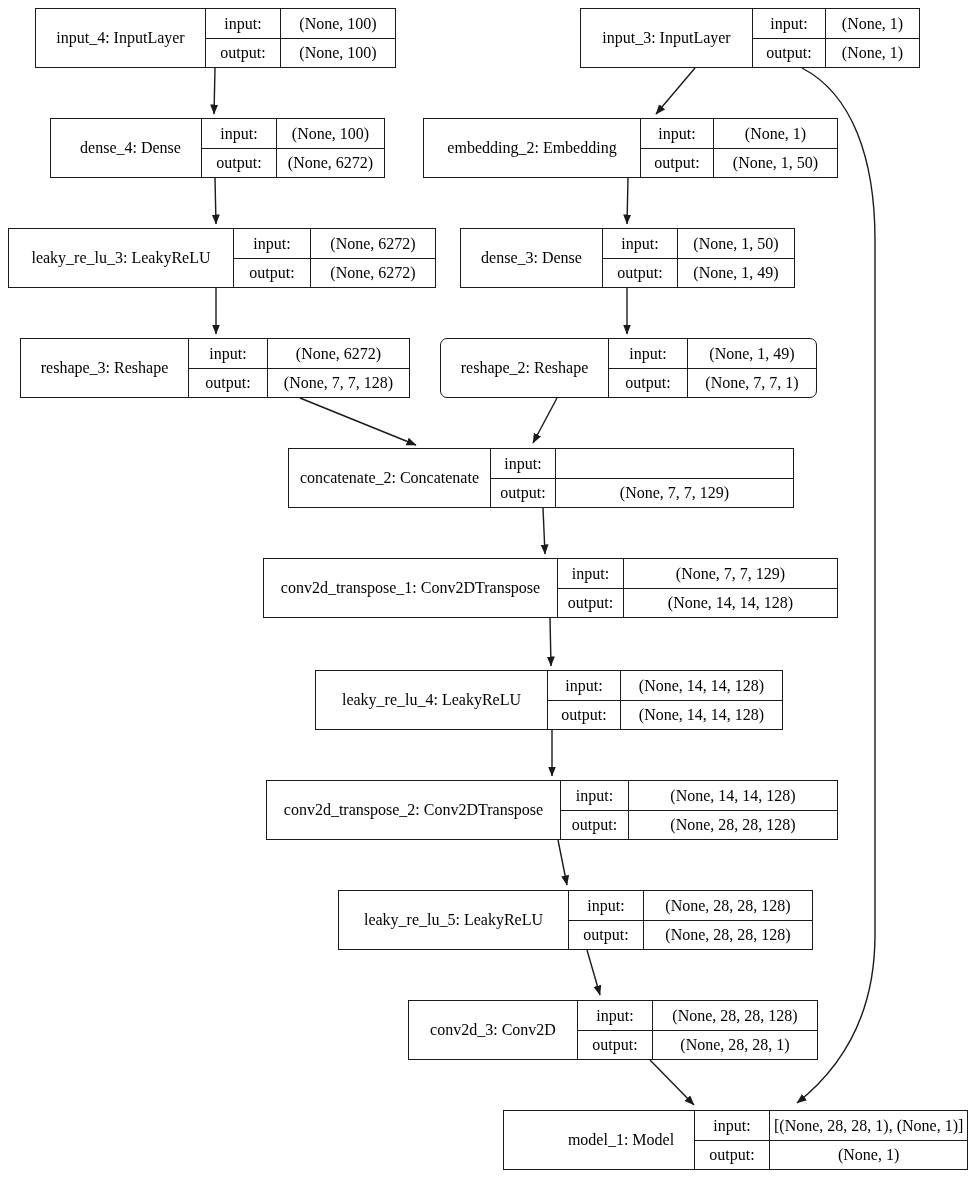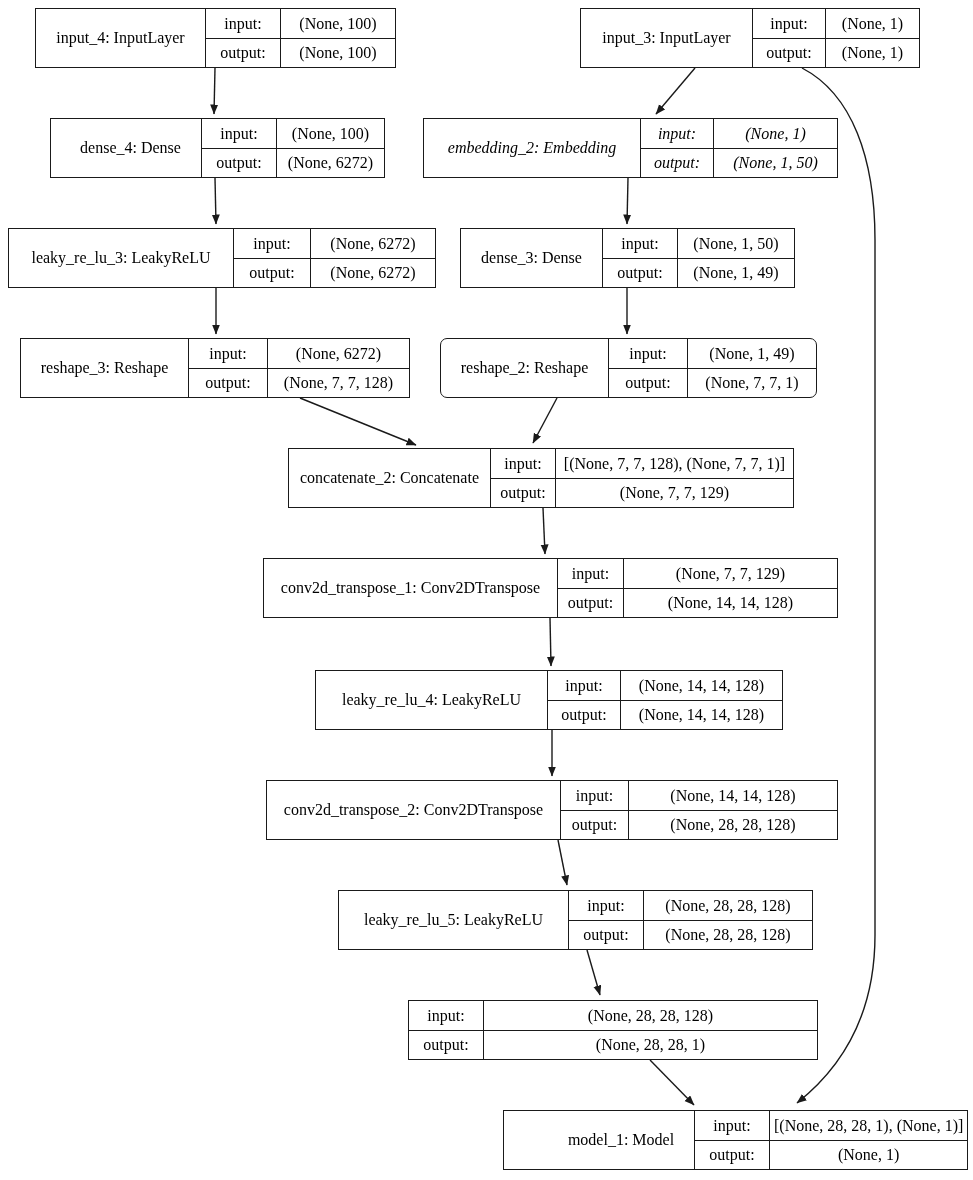--- a/index.html
+++ b/index.html
@@ -116,21 +116,21 @@
         <div class="io-cell">input:</div>
         <div class="val-cell">(None, 100)</div>
       </div>
       <div class="io-row">
         <div class="io-cell">output:</div>
         <div class="val-cell">(None, 6272)</div>
       </div>
     </div>
   </div>
 
-  <div class="node" style="left:423px; top:118px; width:415px;font-style:italic;">
+  <div class="node" style="left:423px; top:118px; width:415px;">
     <div class="label-cell" style="width:217px">embedding_2: Embedding</div>
     <div class="io-col">
       <div class="io-row">
         <div class="io-cell" style="width:73px">input:</div>
         <div class="val-cell">(None, 1)</div>
       </div>
       <div class="io-row">
         <div class="io-cell" style="width:73px">output:</div>
         <div class="val-cell">(None, 1, 50)</div>
       </div>
@@ -191,21 +191,20 @@
         <div class="val-cell">(None, 7, 7, 1)</div>
       </div>
     </div>
   </div>
 
   <div class="node" style="left:248px; top:448px; width:506px;margin-left:40px;">
     <div class="label-cell" style="width:202px">concatenate_2: Concatenate</div>
     <div class="io-col">
       <div class="io-row">
         <div class="io-cell" style="width:65px">input:</div>
-        <div class="val-cell">[(None, 7, 7, 128), (None, 7, 7, 1)]</div>
       </div>
       <div class="io-row">
         <div class="io-cell" style="width:65px">output:</div>
         <div class="val-cell">(None, 7, 7, 129)</div>
       </div>
     </div>
   </div>
 
   <div class="node" style="left:263px; top:558px; width:575px;">
     <div class="label-cell" style="width:294px">conv2d_transpose_1: Conv2DTranspose</div>
@@ -257,20 +256,21 @@
         <div class="val-cell">(None, 28, 28, 128)</div>
       </div>
       <div class="io-row">
         <div class="io-cell">output:</div>
         <div class="val-cell">(None, 28, 28, 128)</div>
       </div>
     </div>
   </div>
 
   <div class="node" style="left:408px; top:1000px; width:410px;">
+    <div class="label-cell" style="width:169px">conv2d_3: Conv2D</div>
     <div class="io-col">
       <div class="io-row">
         <div class="io-cell">input:</div>
         <div class="val-cell">(None, 28, 28, 128)</div>
       </div>
       <div class="io-row">
         <div class="io-cell">output:</div>
         <div class="val-cell">(None, 28, 28, 1)</div>
       </div>
     </div>

